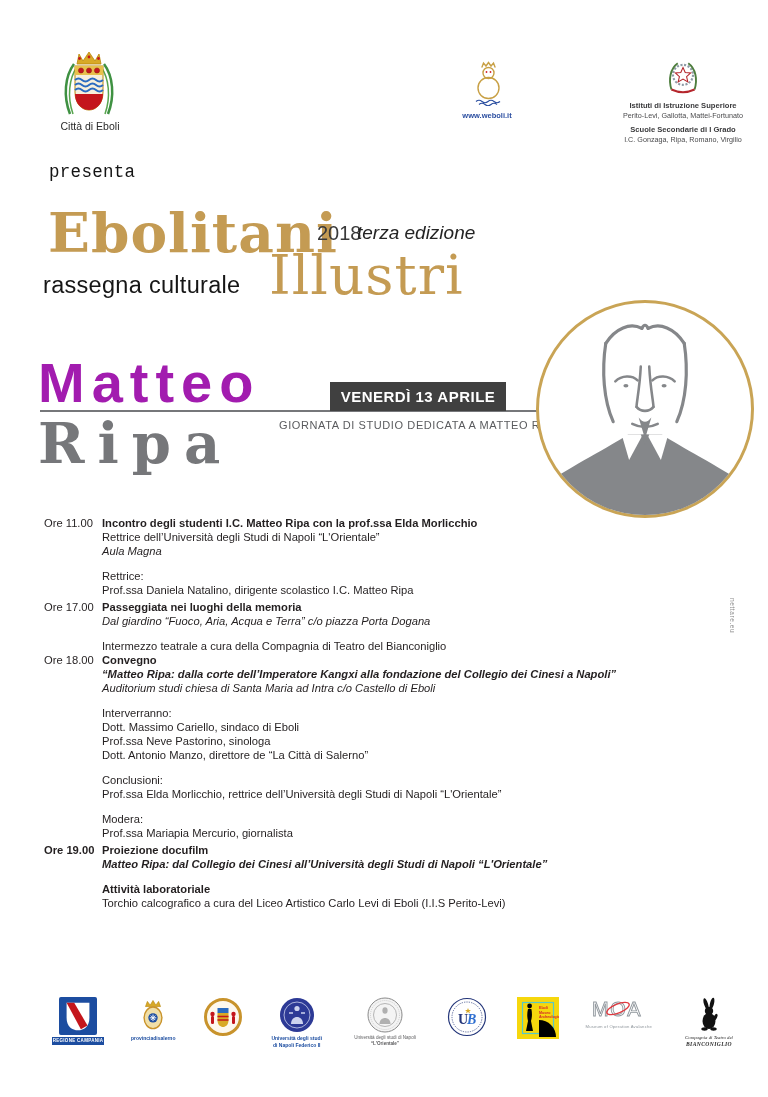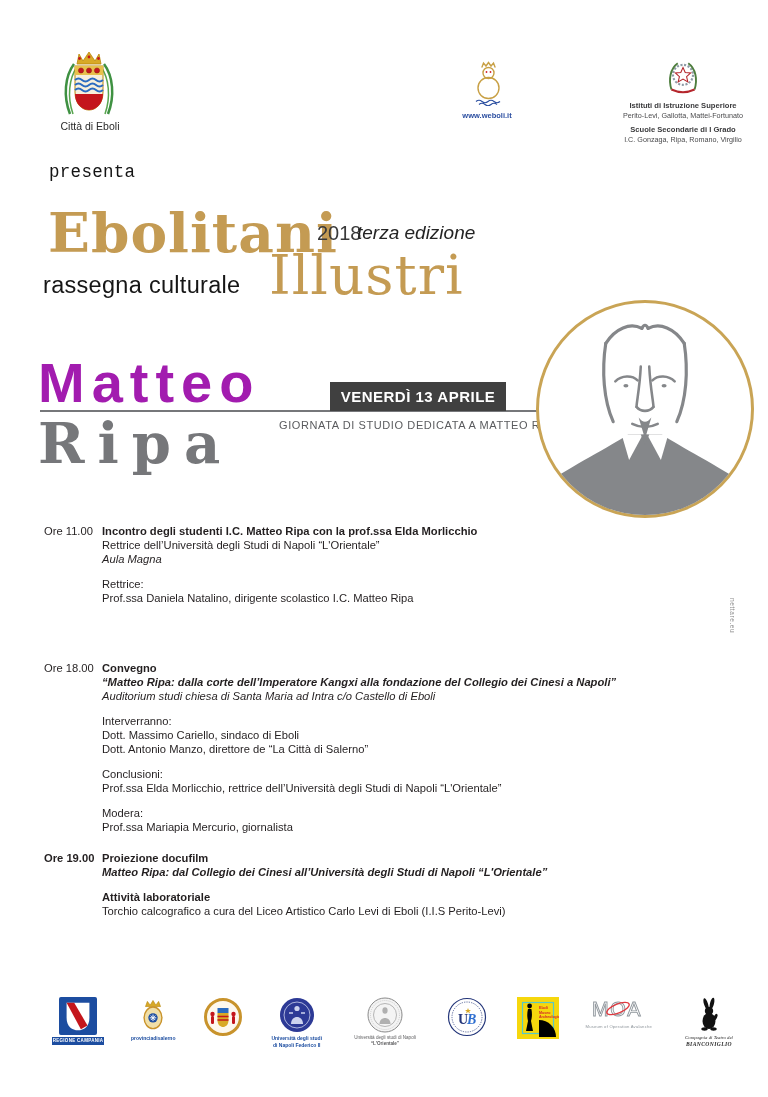--- a/index.html
+++ b/index.html
@@ -34,21 +34,21 @@
   .hero-last{position:absolute;left:38px;top:414px;font-family:"DejaVu Serif",serif;font-weight:bold;
     font-size:56px;line-height:58px;color:#76777a;letter-spacing:13px;}
   .badge{position:absolute;left:330px;top:382px;width:176px;height:29px;background:#404040;
     color:#ffffff;font-weight:bold;font-size:15px;line-height:29px;text-align:center;letter-spacing:.5px;}
   .tagline{position:absolute;left:279px;top:419px;font-size:11px;color:#5a5b5e;letter-spacing:.6px;}
   .portrait{position:absolute;left:536px;top:300px;width:212px;height:212px;border:3px solid #c9a455;
     border-radius:50%;background:#fff;overflow:hidden;}
   .side-credit{position:absolute;left:729px;top:598px;writing-mode:vertical-rl;
     font-size:6.5px;color:#8a8a8a;letter-spacing:.6px;}
   
-  .schedule{position:absolute;left:44px;right:28px;top:8px;height:960px;}
+  .schedule{position:absolute;left:44px;right:28px;top:0;height:960px;}
   .slot{position:absolute;left:0;right:0;display:flex;}
   .slot .time{width:58px;flex:0 0 58px;font-size:11.2px;line-height:14px;}
   .slot .body{flex:1;}
   .ln{font-size:11.2px;line-height:14px;}
   .gap{margin-top:11px;}
   .b{font-weight:bold;}
   .i{font-style:italic;}
   .bi{font-weight:bold;font-style:italic;}
   
   .footer{position:absolute;left:50px;right:26px;top:997px;display:flex;
@@ -169,29 +169,38 @@
       <div class="time">Ore 11.00</div>
       <div class="body">
         <div class="ln b">Incontro degli studenti I.C. Matteo Ripa con la prof.ssa Elda Morlicchio</div>
         <div class="ln">Rettrice dell’Università degli Studi di Napoli “L'Orientale”</div>
         <div class="ln i">Aula Magna</div>
         <div class="ln gap">Rettrice:</div>
         <div class="ln">Prof.ssa Daniela Natalino, dirigente scolastico I.C. Matteo Ripa</div>
       </div>
     </section>
 
+    <section class="slot" style="top:600px">
+      <div class="time">Ore 17.00</div>
+      <div class="body">
+        <div class="ln b">Passeggiata nei luoghi della memoria</div>
+        <div class="ln i">Dal giardino “Fuoco, Aria, Acqua e Terra” c/o piazza Porta Dogana</div>
+        <div class="ln gap">Intermezzo teatrale a cura della Compagnia di Teatro del Bianconiglio</div>
+      </div>
+    </section>
 
     <section class="slot" style="top:653px">
       <div class="time">Ore 18.00</div>
       <div class="body">
         <div class="ln b">Convegno</div>
         <div class="ln bi">“Matteo Ripa: dalla corte dell’Imperatore Kangxi alla fondazione del Collegio dei Cinesi a Napoli”</div>
         <div class="ln i">Auditorium studi chiesa di Santa Maria ad Intra c/o Castello di Eboli</div>
         <div class="ln gap">Interverranno:</div>
         <div class="ln">Dott. Massimo Cariello, sindaco di Eboli</div>
+        <div class="ln">Prof.ssa Neve Pastorino, sinologa</div>
         <div class="ln">Dott. Antonio Manzo, direttore de “La Città di Salerno”</div>
         <div class="ln gap">Conclusioni:</div>
         <div class="ln">Prof.ssa Elda Morlicchio, rettrice dell’Università degli Studi di Napoli “L'Orientale”</div>
         <div class="ln gap">Modera:</div>
         <div class="ln">Prof.ssa Mariapia Mercurio, giornalista</div>
       </div>
     </section>
 
     <section class="slot" style="top:843px">
       <div class="time b">Ore 19.00</div>

